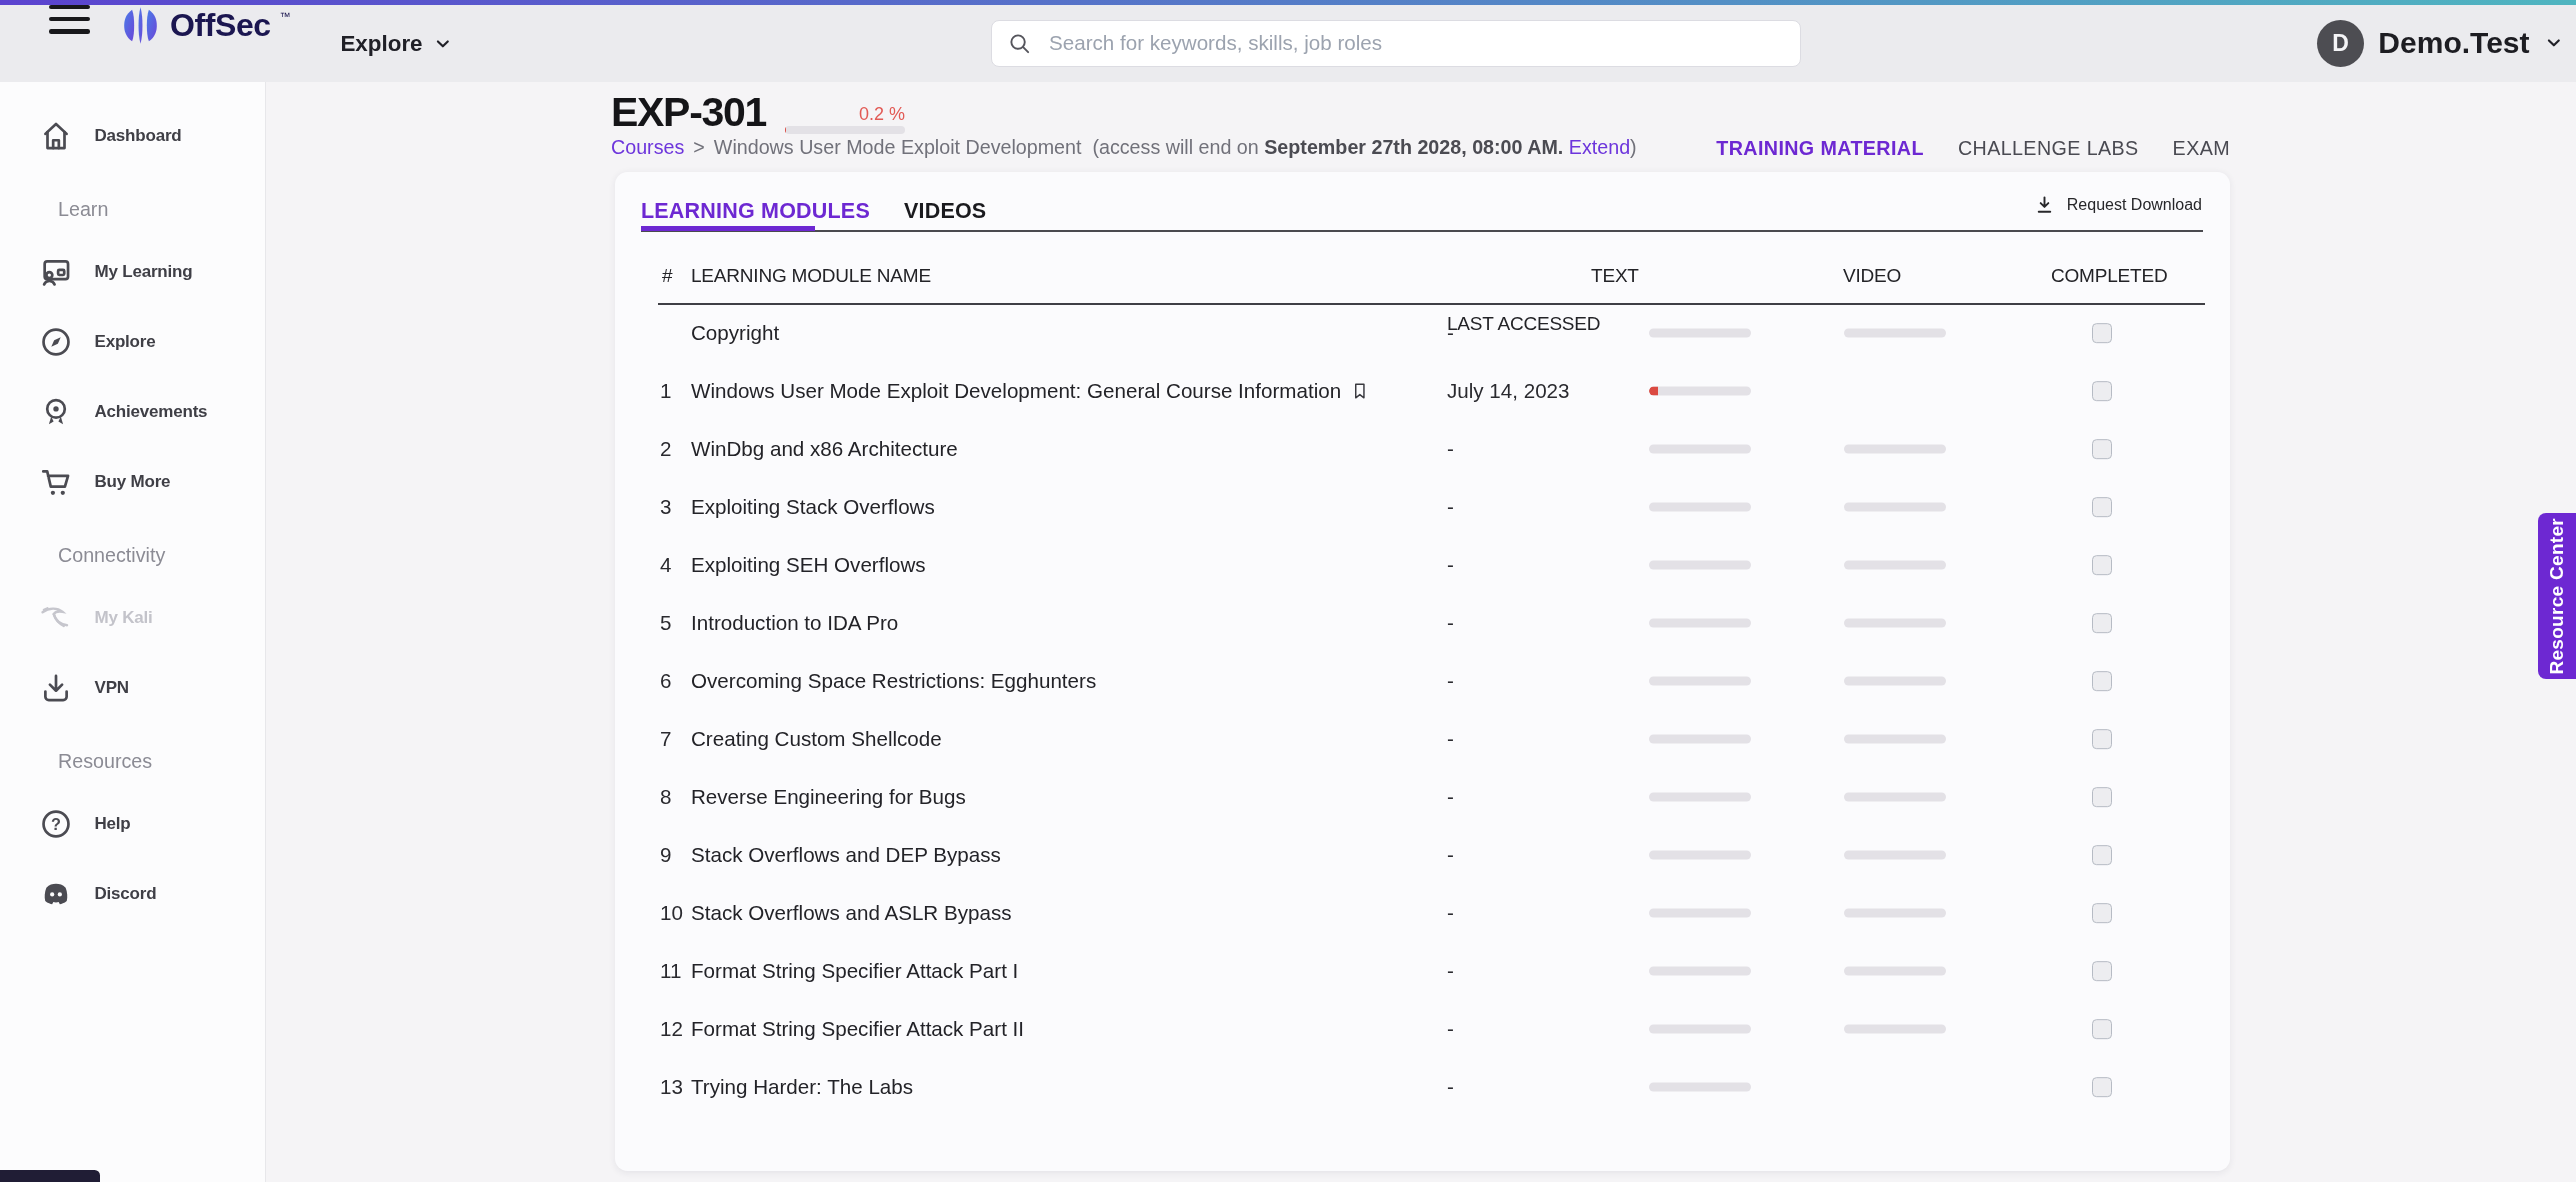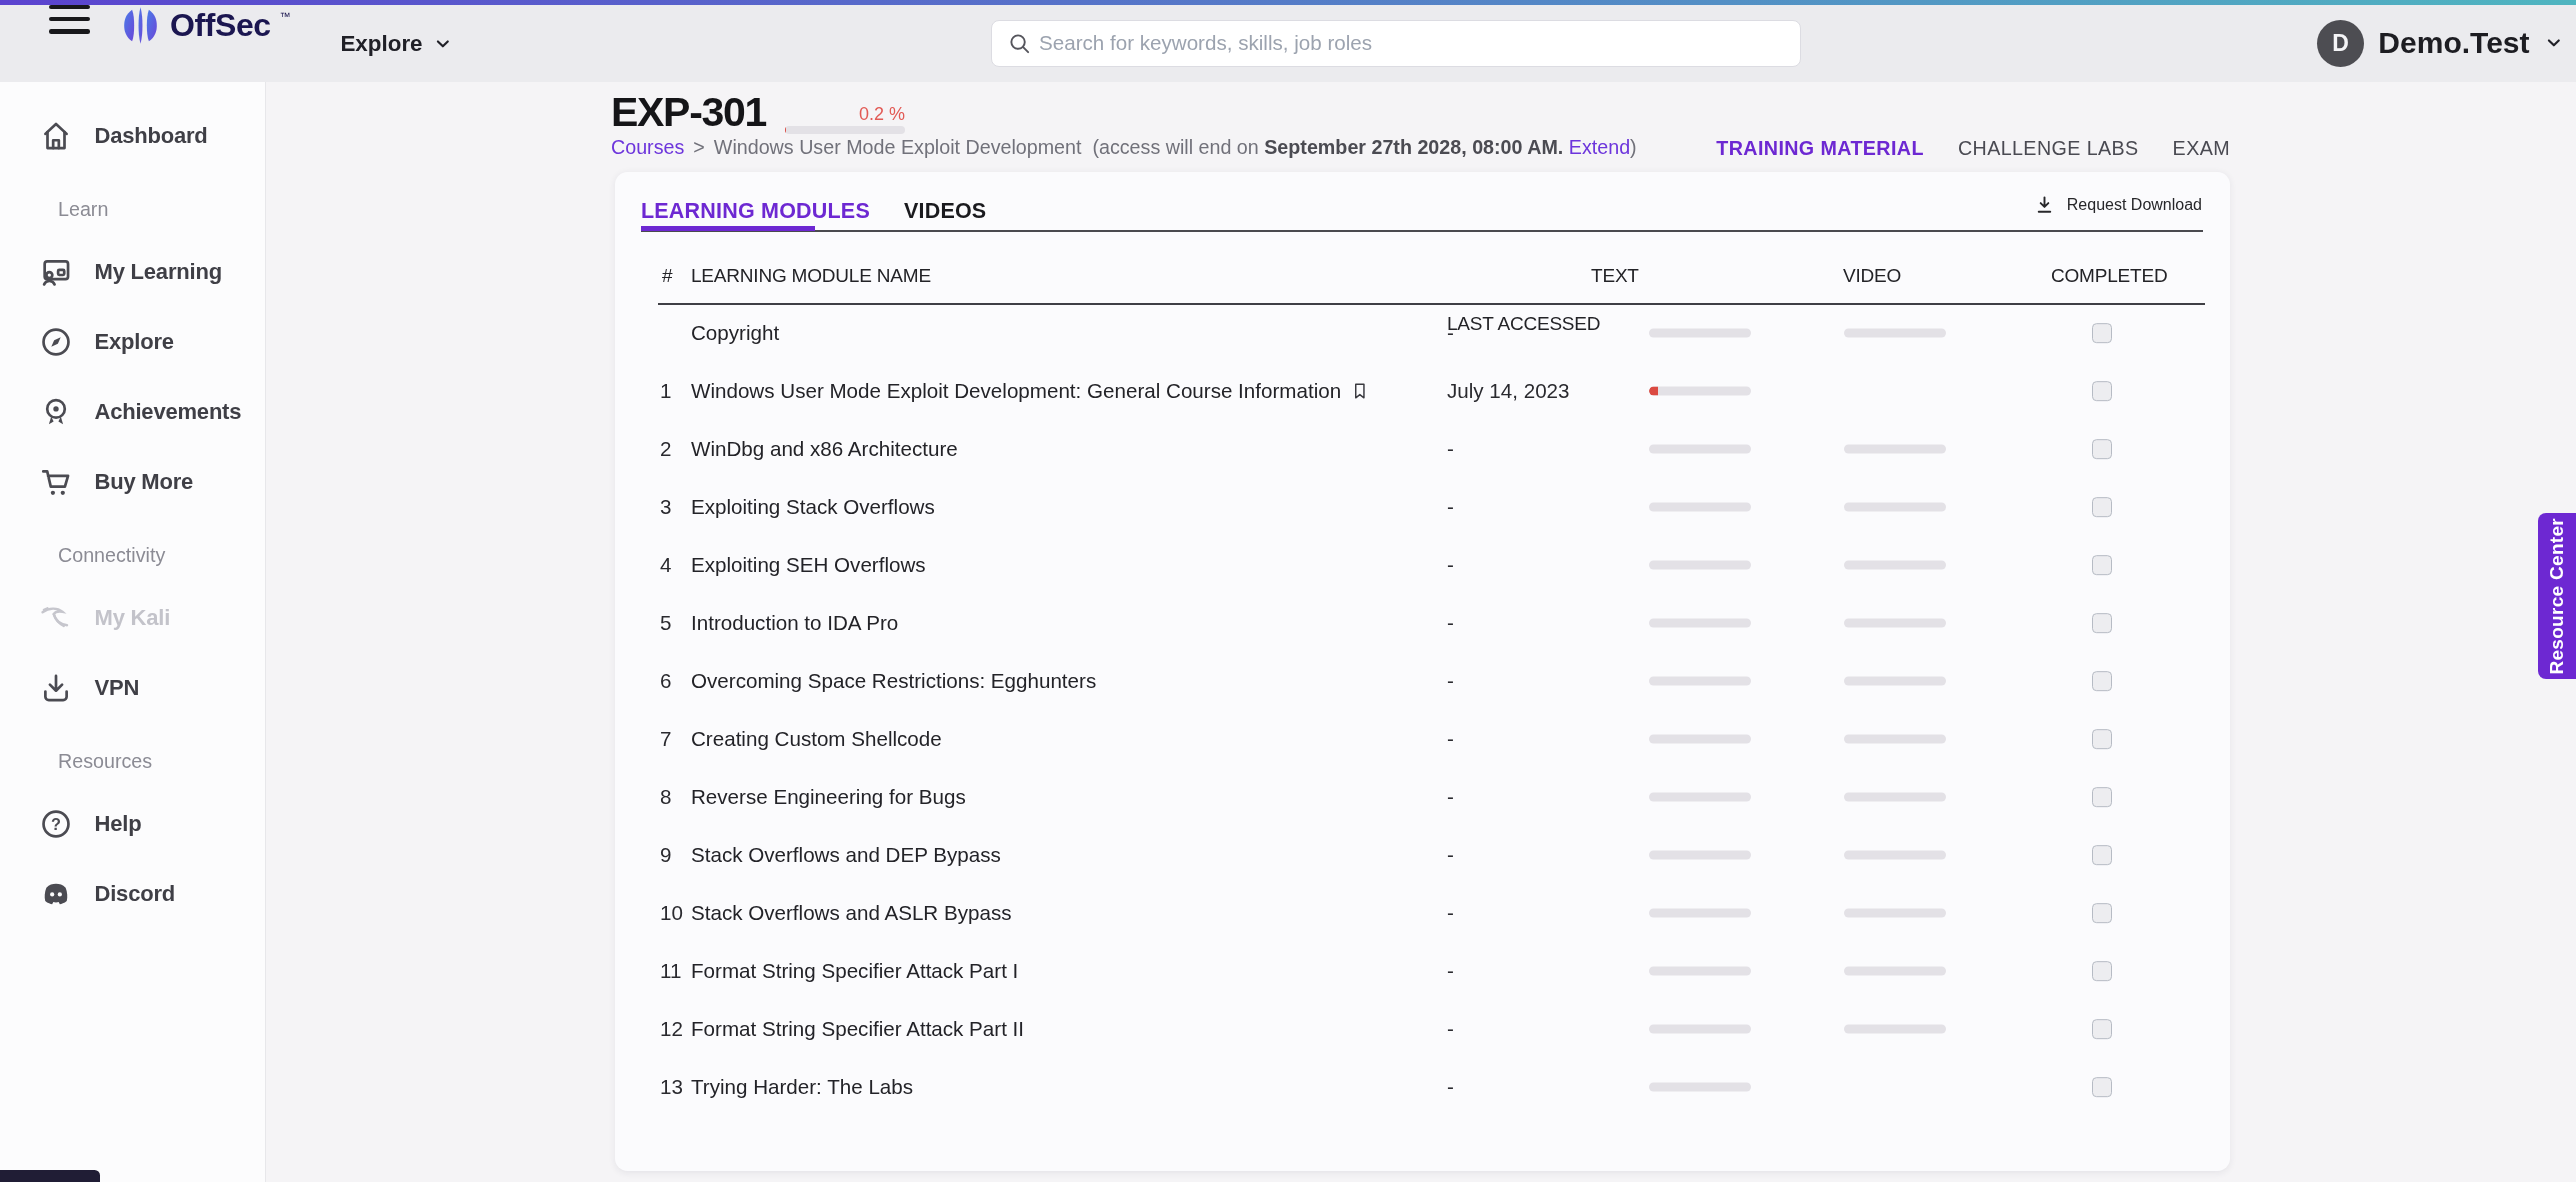--- a/index.html
+++ b/index.html
@@ -20,38 +20,38 @@
   .brand { margin-left:30px; display:flex; align-items:flex-start; gap:9px; }
   .brand-text { font-size:32px; font-weight:800; color:var(--brand,#1b1650); letter-spacing:-0.4px; line-height:41px; }
   .brand-tm { font-size:10.7px; color:#1b1650; margin-top:5.4px; }
   .explore-btn { margin-left:50px; background:none; border:none; display:flex; align-items:center; gap:10.7px;
                  font-family:inherit; font-size:22.4px; font-weight:700; color:#202027; cursor:pointer; }
   .chev { width:19.7px; height:19.7px; }
   .chev polyline { fill:none; stroke:#202027; stroke-width:2.6; stroke-linecap:round; stroke-linejoin:round; }
   .search { position:absolute; left:991px; top:15px; width:810px; height:47px; background:#ffffff;
             border:0.9px solid #dcdce2; border-radius:8px; display:flex; align-items:center; padding:0 16px; }
   .search svg { width:23px; height:23px; flex:none; }
-  .search input { border:none; outline:none; background:transparent; flex:1; margin-left:8px;
+  .search input { border:none; outline:none; background:transparent; flex:1; margin-left:18px;
                   font-family:inherit; font-size:20.6px; color:#33333a; }
   .search input::placeholder { color:#9ca3af; }
   .profile { position:absolute; right:12.5px; top:12.5px; height:52px; display:flex; align-items:center;
              gap:14.3px; cursor:pointer; }
   .avatar { width:47px; height:47px; border-radius:50%; background:#4d4d52; color:#f5f5f7;
             display:flex; align-items:center; justify-content:center; font-size:23px; font-weight:700; }
   .username { font-size:30px; font-weight:700; color:#1d1d22; }
 
   
   .sidebar { position:absolute; left:0; top:82px; width:266px; height:1100px; background:#fcfcfd;
              border-right:0.9px solid #e7e7ea; padding-top:32px; }
   .nav-item { height:43px; margin-top:27px; display:flex; align-items:center; gap:21.5px;
               padding-left:39px; cursor:pointer; }
   .nav-item:first-child { margin-top:0; }
   .nav-item .ic { width:34px; height:34px; flex:none; display:flex; align-items:center; justify-content:center; }
   .nav-item .ic svg { width:34px; height:34px; }
-  .nav-label { font-size:22px; font-weight:700; color:#3f3f46; letter-spacing:-0.2px; }
+  .nav-label { font-size:17px; font-weight:700; color:#3f3f46; letter-spacing:-0.2px; }
   .nav-item.disabled .nav-label { color:#c3c3ca; }
   .section-label { margin-top:39px; height:27px; padding-left:58px; font-size:19.7px; color:#8b8b94;
                    display:flex; align-items:center; }
 
   
   .main { position:absolute; left:266px; top:82px; width:2310px; height:1100px; background:#f5f4f6; }
   .course-code { position:absolute; left:345px; top:7.2px; font-size:41px; font-weight:700;
                  color:#151518; letter-spacing:-1.3px; line-height:47px; }
   .mini-progress { position:absolute; left:519px; top:0; width:120px; height:54px; }
   .mini-progress .pct { position:absolute; right:0; top:21.5px; font-size:18px; color:var(--red-label,#e25a55); }

